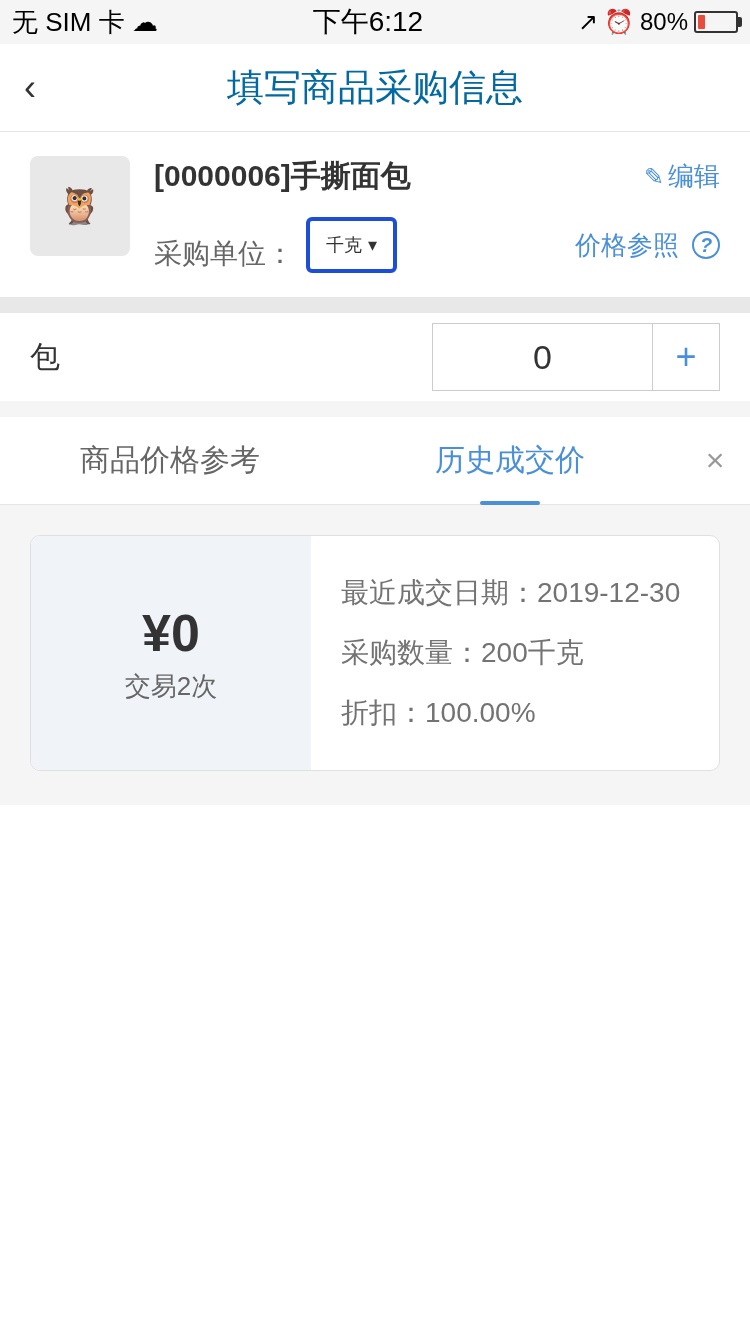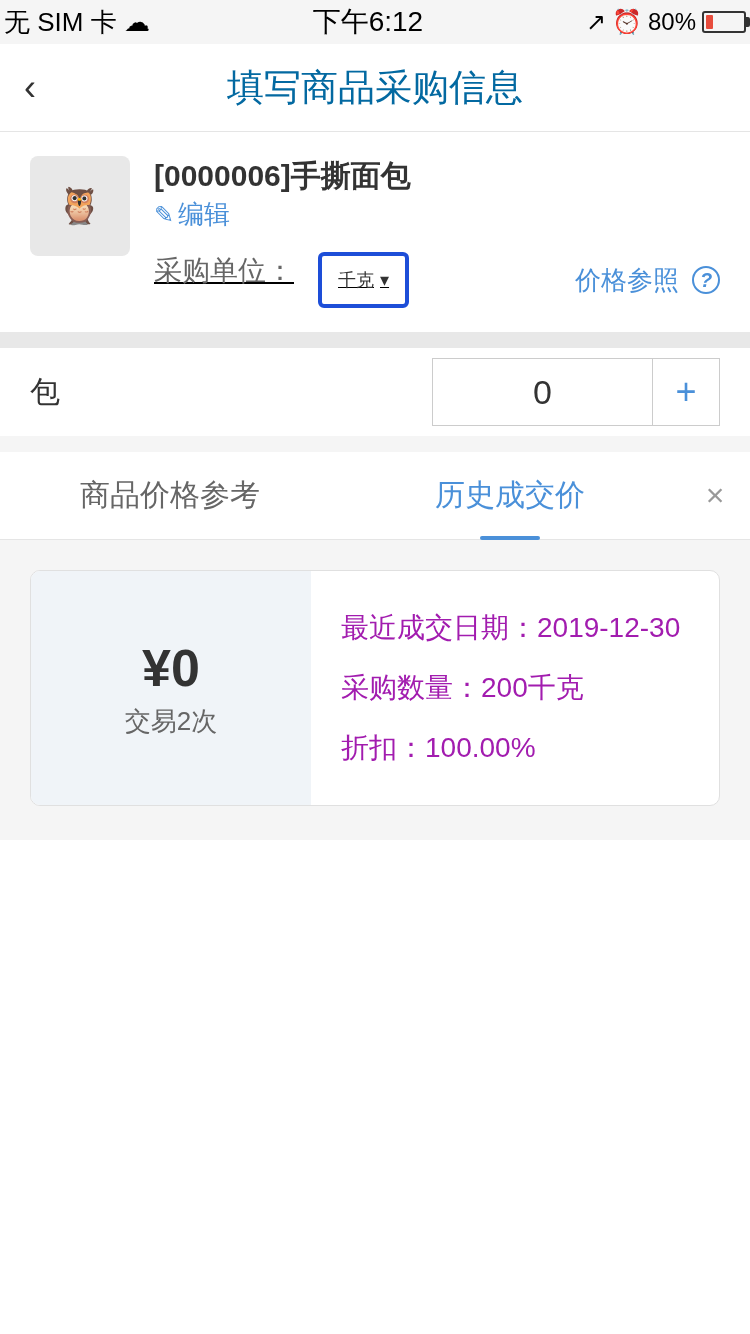--- a/index.html
+++ b/index.html
@@ -13,21 +13,21 @@
     }
 
     
     .status-bar {
       width: 750px;
       height: 44px;
       background: #f5f5f5;
       display: flex;
       align-items: center;
       justify-content: space-between;
-      padding: 0 4px;
+      padding: 0 12px;
       font-size: 26px;
     }
     .status-left {
       display: flex;
       align-items: center;
       gap: 8px;
     }
     .status-center {
       font-size: 28px;
       font-weight: 500;
@@ -114,22 +114,22 @@
     .product-thumbnail-icon {
       font-size: 36px;
       color: #999;
     }
     .product-info {
       flex: 1;
     }
     .product-name-row {
       display: flex;
       justify-content: space-between;
+      align-items: center;
       margin-bottom: 20px;
-      flex-direction: column;
     }
     .product-name {
       font-size: 30px;
       font-weight: 600;
       color: #333;
     }
     .edit-btn {
       font-size: 26px;
       color: #4a90d9;
       display: flex;
@@ -140,23 +140,22 @@
     .edit-icon {
       font-size: 24px;
     }
     .purchase-unit-row {
       display: flex;
       justify-content: space-between;
       align-items: center;
     }
     .purchase-unit-left {
       display: flex;
-      align-items: flex-start;
-      gap: 24px;
-      text-decoration: underline;
+      align-items: flex-end;
+      gap: 12px;
     }
     .purchase-unit-label {
       font-size: 28px;
       color: #666;
     }
     .unit-select {
       border: 4px solid #1d4ed8;
       border-radius: 6px;
       padding: 12px 16px;
       font-size: 18px;
@@ -331,21 +330,21 @@
     }
     .card-right {
       flex: 1;
       padding: 36px 30px;
       display: flex;
       flex-direction: column;
       gap: 18px;
     }
     .card-detail-row {
       font-size: 28px;
-      color: #a21caf;
+      color: #737373;
       line-height: 1.5;
     }
 
     
     .remaining-area {
       background: #fff;
       flex: 1;
       min-height: 600px;
     }
   </style>

